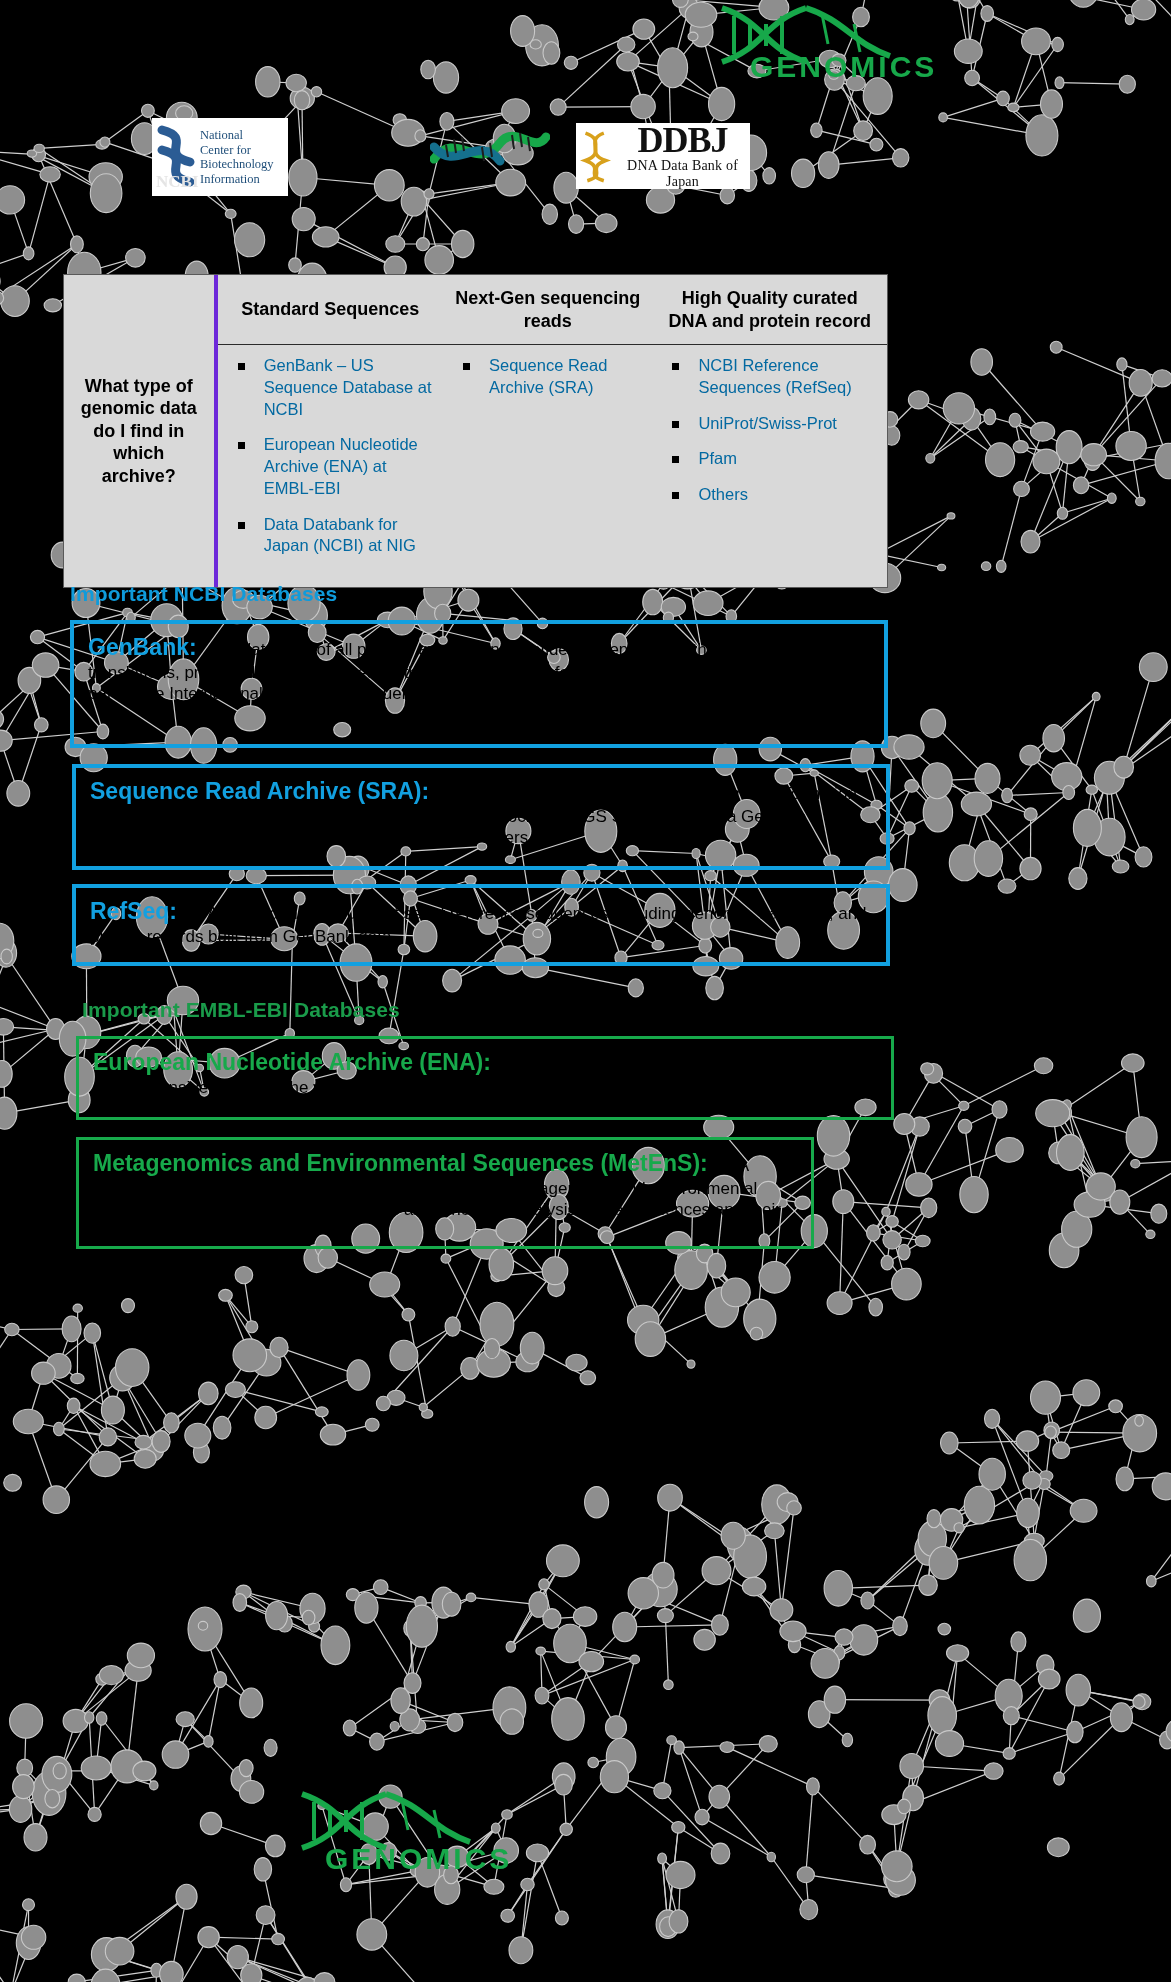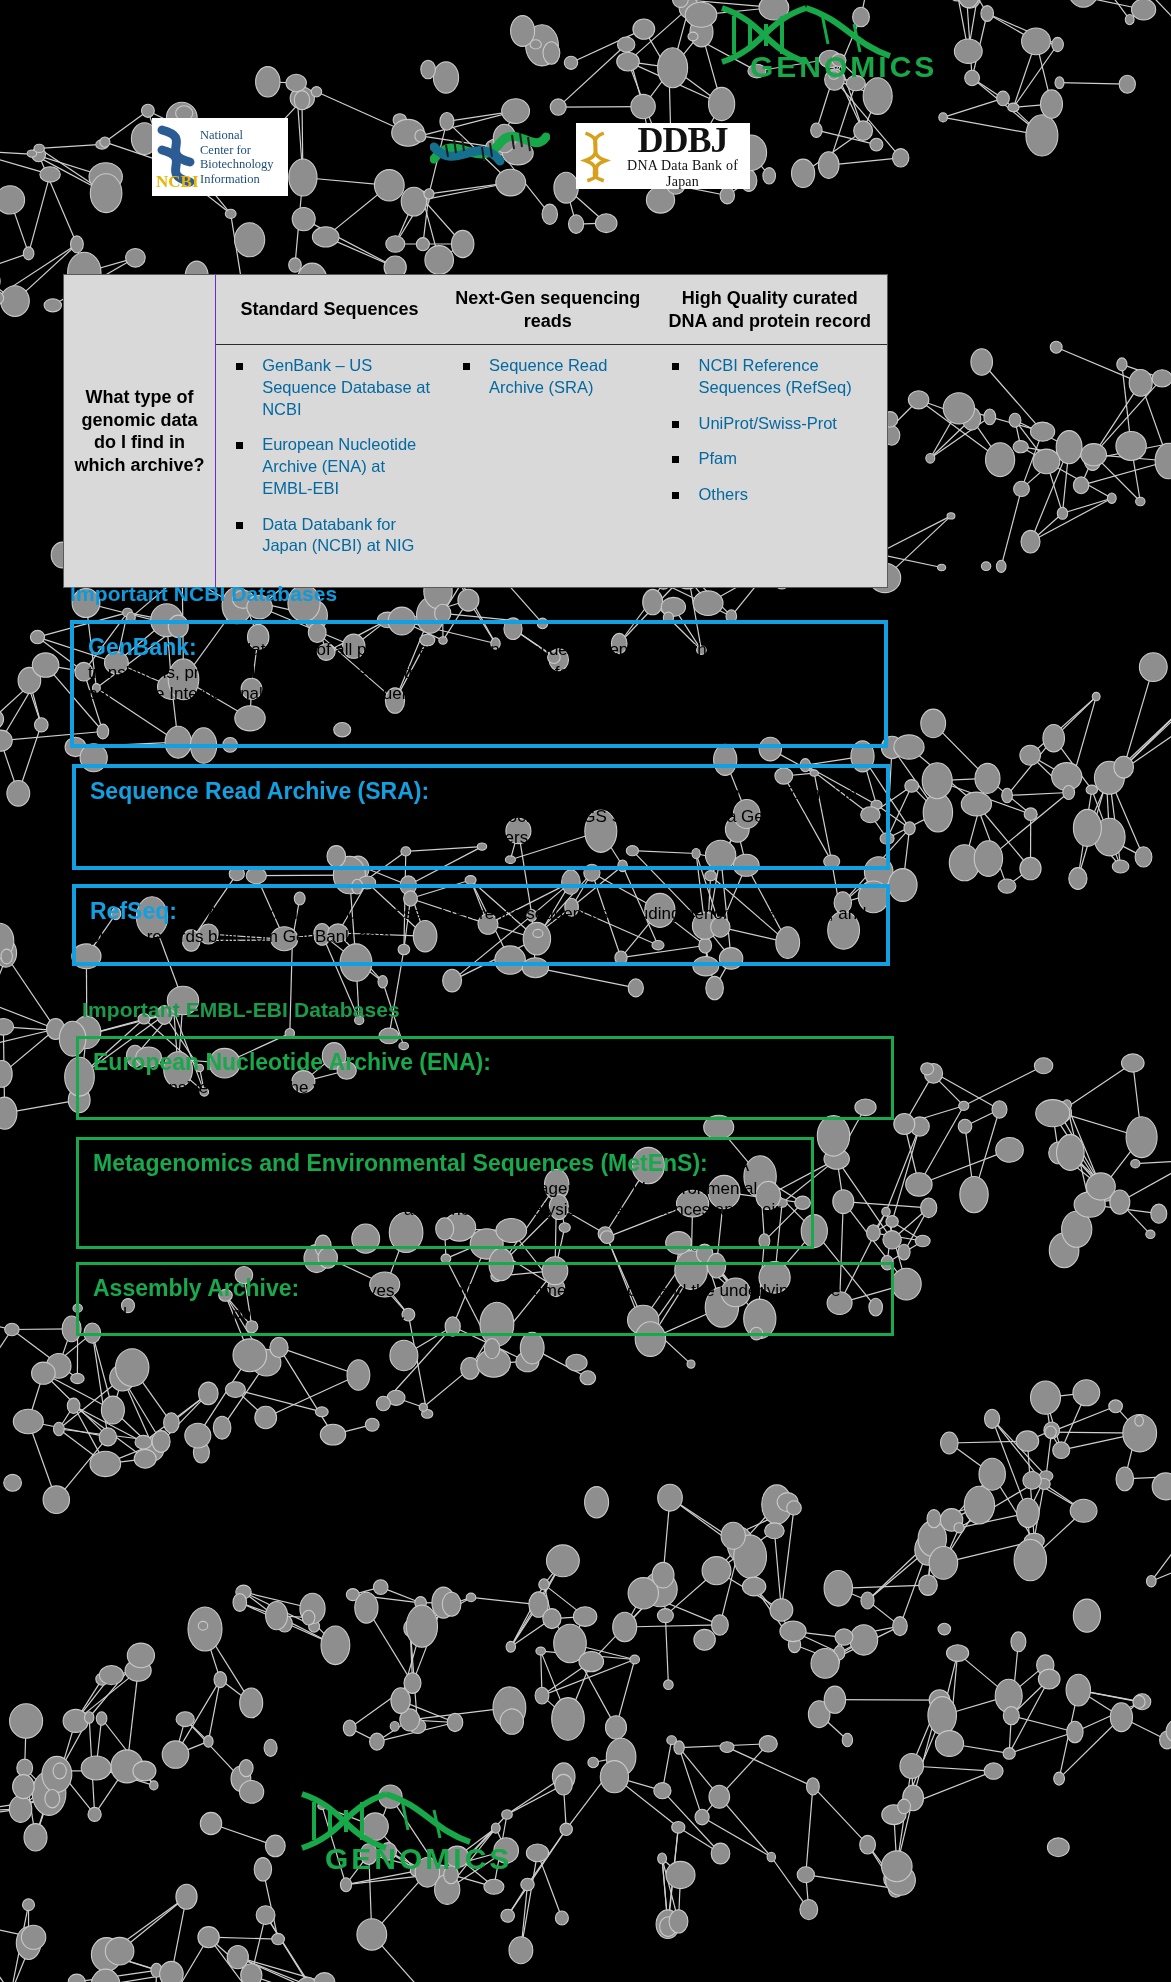--- a/index.html
+++ b/index.html
@@ -62,21 +62,21 @@
   #ncbi-text {
     color: #1f4e79;
     font-family: "Liberation Serif", serif;
     font-size: 12.5px;
     line-height: 1.16;
     margin-left: 2px;
   }
   #ncbi-acronym {
     position: absolute;
     left: 156px; top: 172px;
-    color: #eab308;
+    color: #e5e5e5;
     font-family: "Liberation Serif", serif;
     font-weight: bold;
     font-size: 17px;
     z-index: 8;
   }
   #ddbj-logo {
     left: 576px; top: 123px; width: 174px; height: 66px;
     padding-left: 4px;
   }
   #ddbj-title {
@@ -108,21 +108,21 @@
     width: 100%;
     border-collapse: collapse;
     background: #d9d9d9;
   }
   table.compare td {
     vertical-align: top;
     padding: 0;
   }
   .col-q {
     width: 152px;
-    border-right: 1px solid #6d28d9;
+    border-right: 4px solid #6d28d9;
     text-align: center;
     vertical-align: middle !important;
     font-weight: bold;
     font-size: 17px;
     line-height: 1.28;
     padding: 6px 8px !important;
     color: #000;
   }
   .hdr {
     border-bottom: 1px solid #2b2b2b;
@@ -2156,23 +2156,20 @@
   <div class="sec-head" id="head-embl">Important EMBL-EBI Databases</div>
 
   <div class="dbbox green" id="box-ena">
     <span class="db-title inline-head">European Nucleotide Archive (ENA):</span><span class="pad"></span><span class="db-body">The European node of the INSDC, providing a comprehensive record of the world's nucleotide sequencing information, covering raw sequencing data, sequence assembly information and functional annotation.</span>
   </div>
 
   <div class="dbbox green" id="box-menes">
     <span class="db-title inline-head">Metagenomics and Environmental Sequences (MetEnS):</span><span class="pad"></span><span class="db-body">A resource for the analysis, archiving and presentation of metagenomic and environmental sequence data sets, including taxonomic and functional analysis of the sequences and their associated sample metadata.</span>
   </div>
 
-  <div class="dbbox green" id="box-assembly">
-    <span class="db-title inline-head">Assembly Archive:</span><span class="pad"></span><span class="db-body">Archives of assembled genome sequences and the underlying trace read evidence supporting each assembly.</span>
-  </div>
 
   <div class="brand brand-bottom">
     <svg width="190" height="62" viewBox="0 0 190 62">
       <path d="M18 4 C60 18, 60 44, 102 58" stroke="#17a84a" stroke-width="6" fill="none"></path>
       <path d="M18 58 C60 44, 60 18, 102 4" stroke="#17a84a" stroke-width="6" fill="none"></path>
       <path d="M102 4 C140 16, 150 40, 186 52" stroke="#17a84a" stroke-width="6" fill="none"></path>
       <line x1="30" y1="12" x2="30" y2="50" stroke="#17a84a" stroke-width="4"></line>
       <line x1="46" y1="20" x2="46" y2="42" stroke="#17a84a" stroke-width="4"></line>
       <line x1="62" y1="20" x2="62" y2="42" stroke="#17a84a" stroke-width="4"></line>
       <line x1="78" y1="12" x2="78" y2="50" stroke="#17a84a" stroke-width="4"></line>

